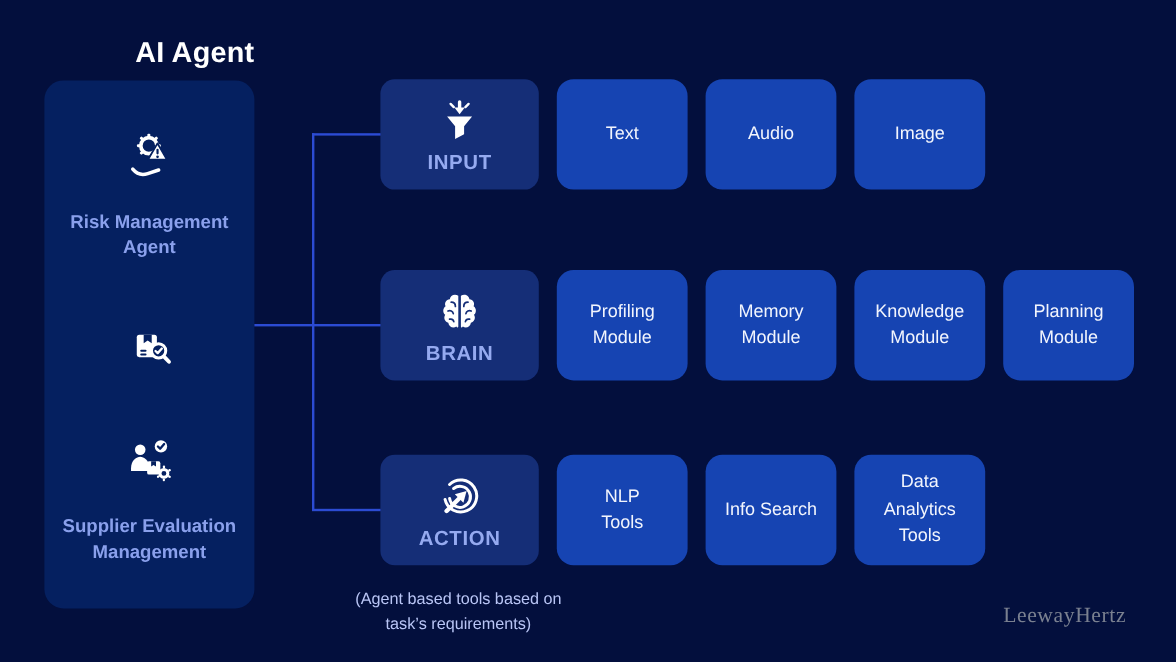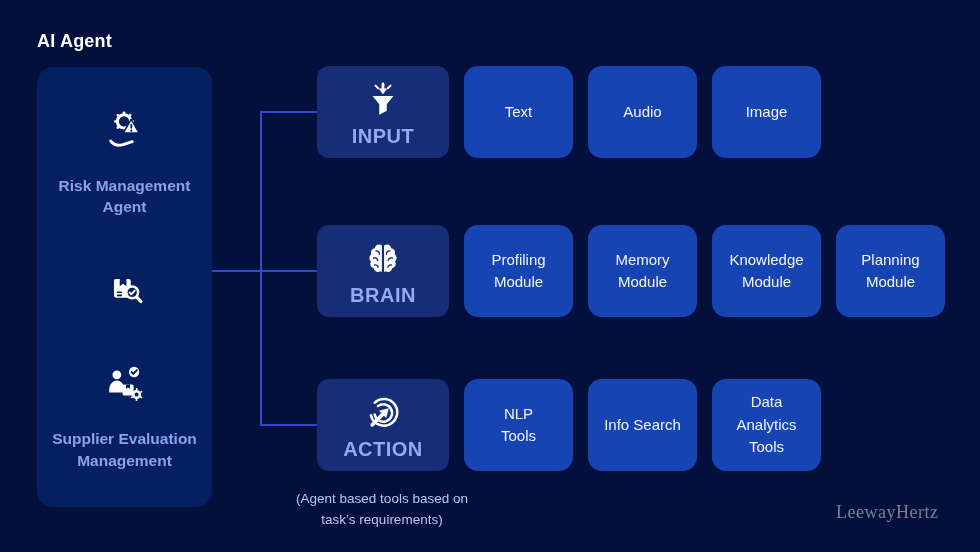--- a/index.html
+++ b/index.html
@@ -17,22 +17,22 @@
   }
   *{margin:0;padding:0;box-sizing:border-box;}
   html,body{background:#0a0a14;}
   body{font-family:"Liberation Sans", sans-serif;}
   .canvas{
     position:relative;width:980px;height:552px;overflow:hidden;
     background:var(--background);
   }
   .diagram-title{
     position:absolute;left:37px;top:31px;width:175px;
-    text-align:left;color:var(--title_text);
-    font-size:18px;font-weight:700;letter-spacing:.2px;
+    text-align:right;color:var(--title_text);
+    font-size:24px;font-weight:700;letter-spacing:.2px;
   }
   .sidebar-card{
     position:absolute;left:37px;top:67px;width:175px;height:440px;
     background:var(--panel);border-radius:16px;
     display:flex;flex-direction:column;justify-content:space-between;
     align-items:center;padding:40px 8px 36px 8px;
   }
   .agent-item{display:flex;flex-direction:column;align-items:center;}
   .agent-icon{width:46px;height:46px;display:block;}
   .agent-label{
@@ -51,21 +51,21 @@
   .row-brain{top:225px;}
   .row-action{top:379px;}
   .stage-box{
     width:132px;height:92px;background:var(--stage_box);border-radius:12px;
     display:flex;flex-direction:column;align-items:center;justify-content:center;
     padding-top:4px;
   }
   .stage-icon{width:40px;height:40px;display:block;}
   .stage-label{
     margin-top:4px;color:var(--stage_label);
-    font-size:20px;font-weight:600;letter-spacing:.5px;text-align:center;
+    font-size:17px;font-weight:600;letter-spacing:.5px;text-align:center;
   }
   .module-box{
     width:109px;height:92px;background:var(--module_box);border-radius:14px;
     display:flex;align-items:center;justify-content:center;padding:6px 0;
   }
   .module-label{
     color:var(--white_text);font-size:15px;line-height:1.5;
     text-align:center;white-space:pre-line;
   }
   .caption{

